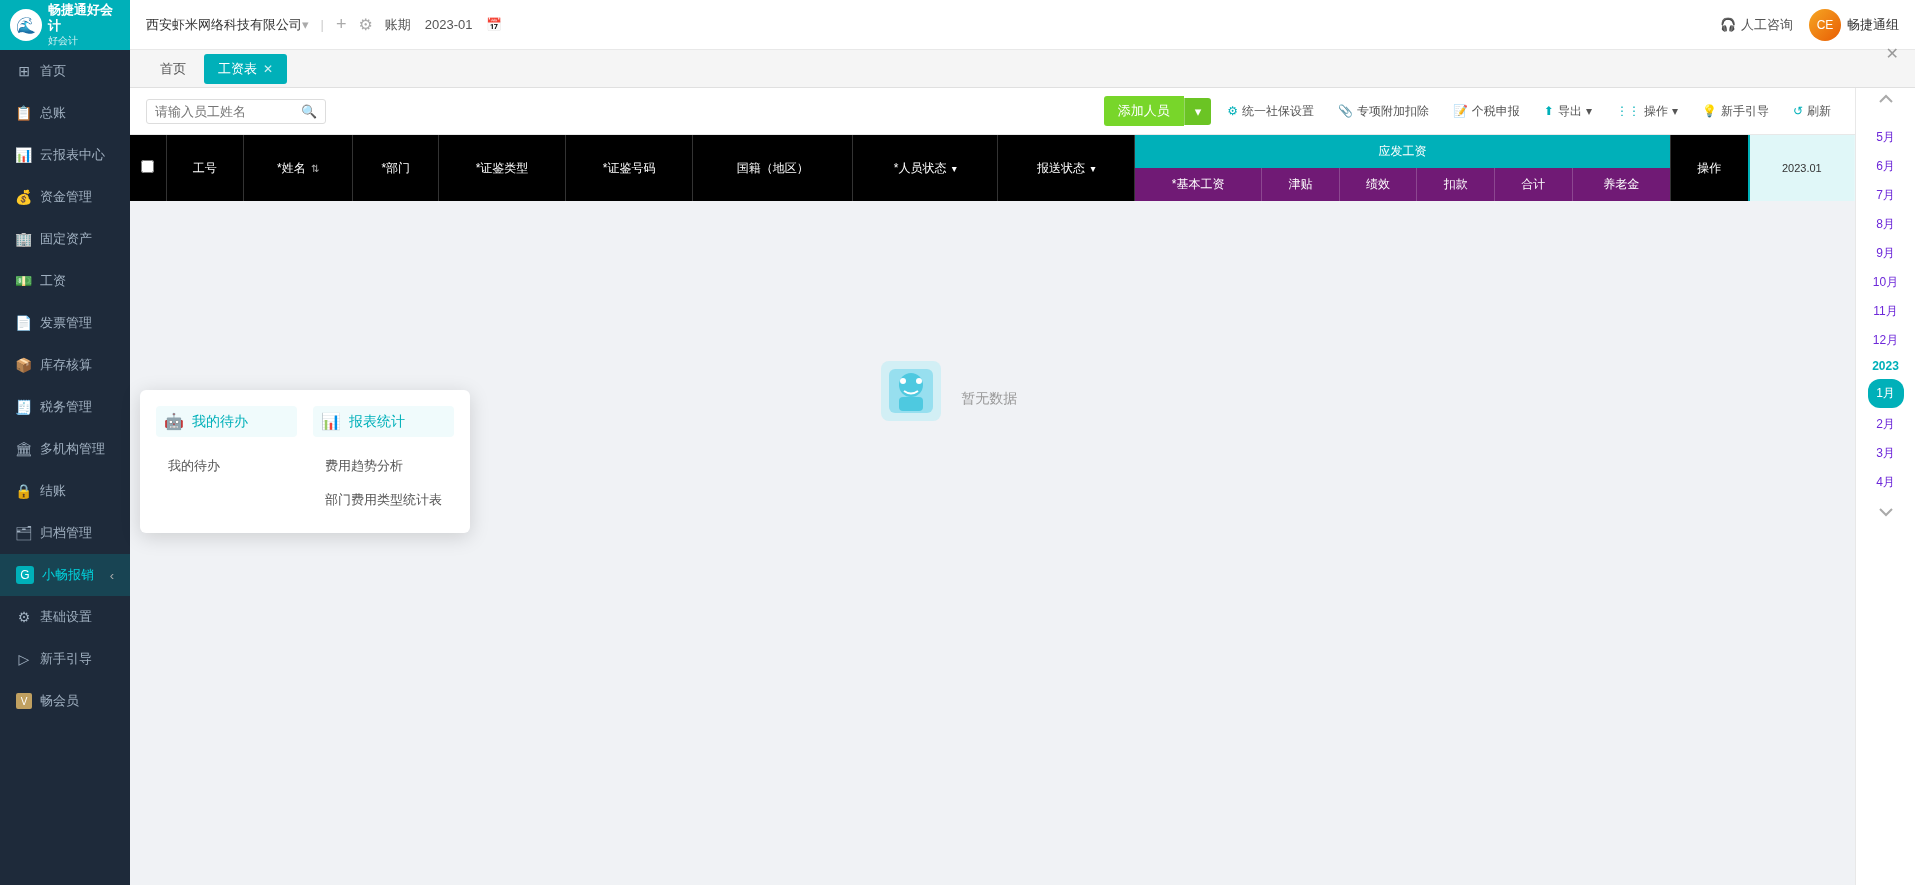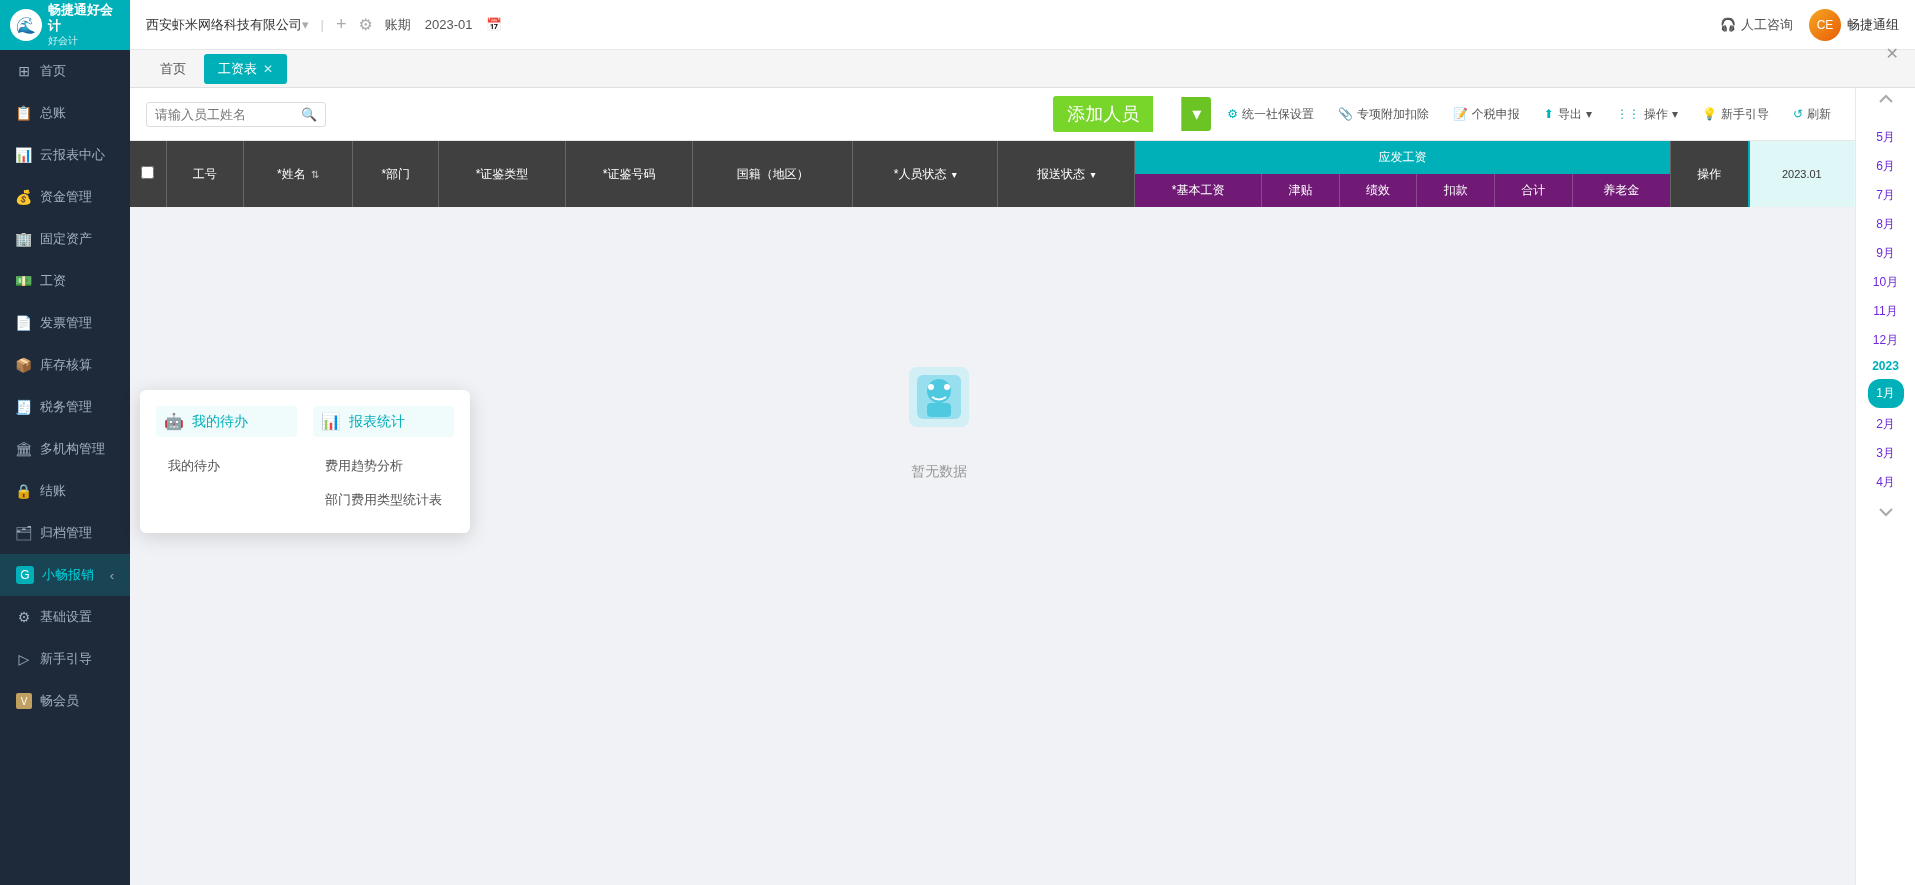--- a/index.html
+++ b/index.html
@@ -43,37 +43,37 @@
     .content { flex: 1; display: flex; overflow: hidden; position: relative; }
 
     
     .salary-area { flex: 1; display: flex; flex-direction: column; overflow: hidden; }
 
     
     .toolbar { background: white; padding: 8px 16px; display: flex; align-items: center; gap: 10px; border-bottom: 1px solid #e8e8e8; }
     .search-box { display: flex; align-items: center; border: 1px solid #ddd; border-radius: 3px; padding: 4px 8px; gap: 6px; width: 180px; background: white; }
     .search-input { border: none; outline: none; font-size: 13px; width: 140px; color: #c2410c; }
     .toolbar-right { margin-left: auto; display: flex; align-items: center; gap: 8px; }
-    .btn-add { background: #78d62a; color: white; border: none; border-radius: 3px; padding: 6px 14px; font-size: 18px; cursor: pointer; display: flex; align-items: center; gap: 4px; margin-left: 28px; }
+    .btn-add { background: #78d62a; color: white; border: none; border-radius: 3px; padding: 6px 14px; font-size: 13px; cursor: pointer; display: flex; align-items: center; gap: 4px; }
     .btn-add-arrow { background: #6bc424; border-left: 1px solid rgba(255,255,255,0.3); padding: 6px 8px; border-radius: 0 3px 3px 0; }
     .toolbar-btn { display: flex; align-items: center; gap: 4px; color: #555; font-size: 12px; cursor: pointer; padding: 4px 8px; border-radius: 3px; }
 
     
     .table-wrap { overflow: auto; flex: 1; }
     .salary-table { width: 100%; border-collapse: collapse; }
-    .salary-table th { background: #404040; color: white; font-size: 12px; padding: 8px 10px; white-space: nowrap; border-right: 1px solid rgba(255,255,255,0.2); text-align: center; font-weight: normal; }
+    .salary-table th { background: #000000; color: white; font-size: 12px; padding: 8px 10px; white-space: nowrap; border-right: 1px solid rgba(255,255,255,0.2); text-align: center; font-weight: normal; }
     .salary-table th.sub { background: #701a75; font-size: 12px; }
     .salary-table .col-group { background: #00b0b9; text-align: center; }
     .salary-table td { border: 1px solid #e8e8e8; padding: 8px 10px; font-size: 13px; text-align: center; }
     .th-check { width: 36px; }
     .sort-icon { font-size: 10px; color: rgba(255,255,255,0.7); margin-left: 2px; }
     .filter-icon { font-size: 10px; margin-left: 2px; }
 
     
-    .empty-state { display: flex; flex-direction: column; align-items: center; justify-content: center; flex: 1; padding: 60px 0; }
+    .empty-state { display: flex; flex-direction: row; align-items: center; justify-content: center; flex: 1; padding: 60px 0; }
     .empty-icon { width: 100px; height: 100px; margin-bottom: 16px; }
     .empty-text { color: #999; font-size: 14px; }
 
     
     .timeline-sidebar { width: 60px; background: white; border-left: 1px solid #e8e8e8; display: flex; flex-direction: column; align-items: center; overflow-y: auto; }
     .timeline-year { font-size: 11px; color: #333; padding: 6px 4px; }
     .timeline-month { font-size: 12px; color: #6d28d9; padding: 6px 0; cursor: pointer; width: 100%; text-align: center; }
     .timeline-month.active { background: #00b0b9; color: white; border-radius: 12px; width: 36px; margin: 0 auto; }
 
     

